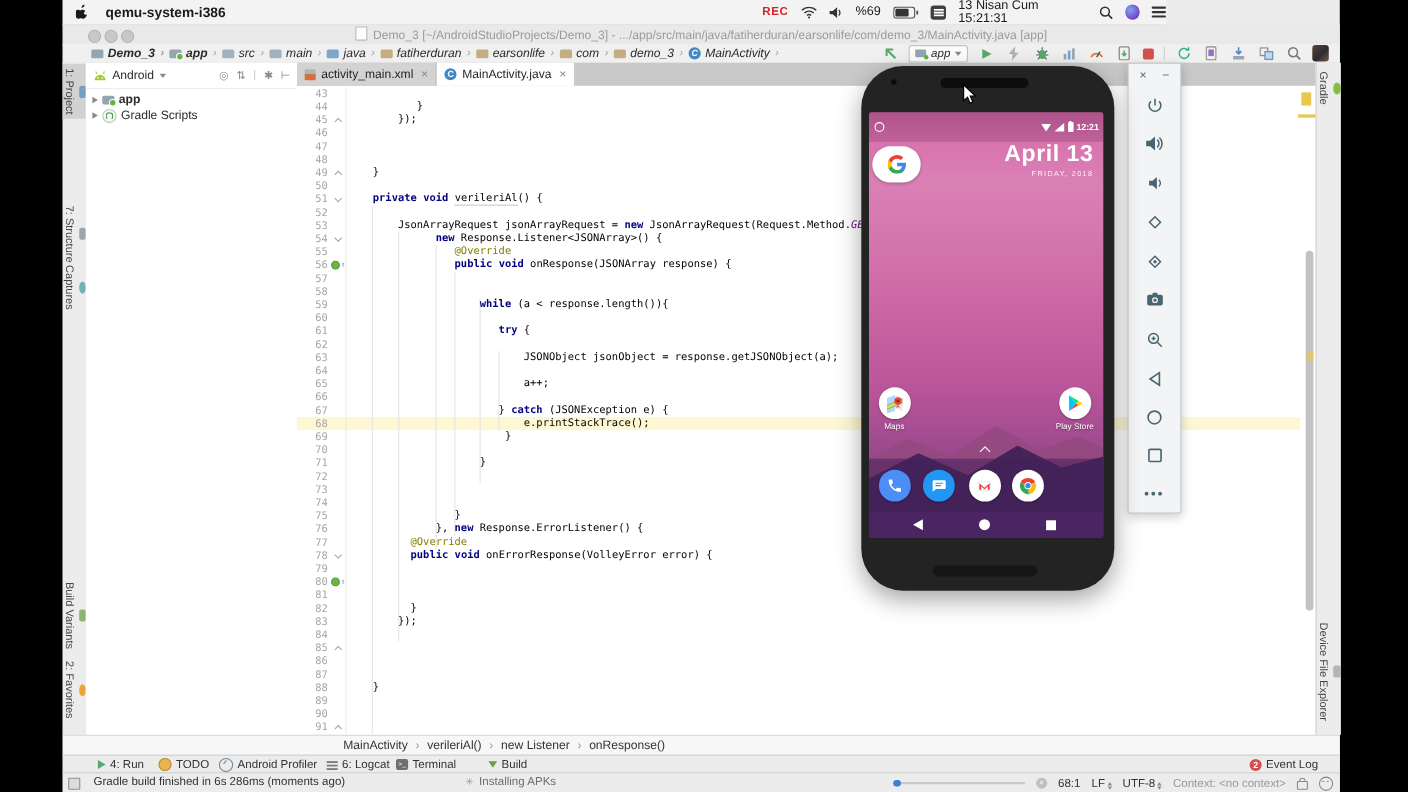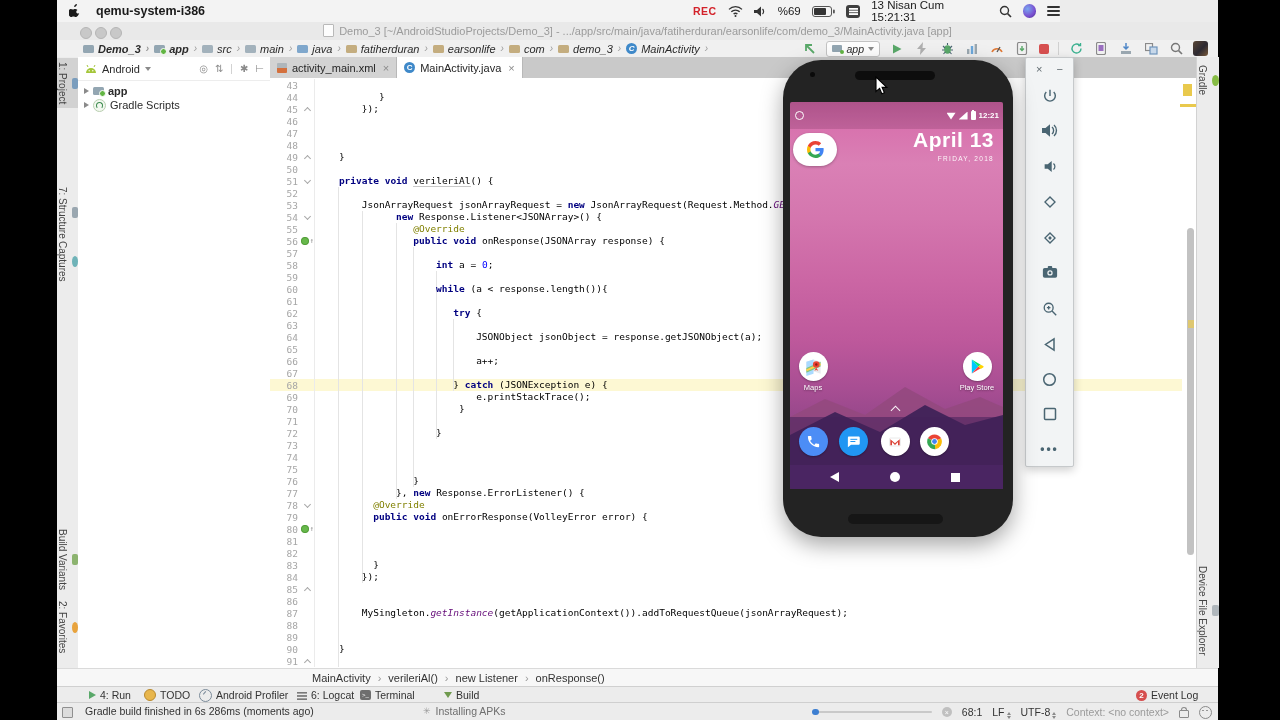--- a/index.html
+++ b/index.html
@@ -683,21 +683,20 @@
             <div class="cline" data-interactable="true"></div>
             <div class="cline" data-interactable="true"><span class="t-p">    }</span></div>
             <div class="cline" data-interactable="true"></div>
             <div class="cline" data-interactable="true"><span class="t-p">    </span><span class="t-k">private</span><span class="t-p"> </span><span class="t-k">void</span><span class="t-p"> </span><span class="t-u">verileriAl</span><span class="t-p">() {</span></div>
             <div class="cline" data-interactable="true"></div>
             <div class="cline" data-interactable="true"><span class="t-p">        JsonArrayRequest jsonArrayRequest = </span><span class="t-k">new</span><span class="t-p"> JsonArrayRequest(Request.Method.</span><span class="t-i">GE</span></div>
             <div class="cline" data-interactable="true"><span class="t-p">              </span><span class="t-k">new</span><span class="t-p"> Response.Listener&lt;JSONArray&gt;() {</span></div>
             <div class="cline" data-interactable="true"><span class="t-p">                 </span><span class="t-a">@Override</span></div>
             <div class="cline" data-interactable="true"><span class="t-p">                 </span><span class="t-k">public</span><span class="t-p"> </span><span class="t-k">void</span><span class="t-p"> onResponse(JSONArray response) {</span></div>
             <div class="cline" data-interactable="true"></div>
-            <div class="cline" data-interactable="true"><span class="t-p">                     </span><span class="t-k">int</span><span class="t-p"> a = </span><span class="t-n2">0</span><span class="t-p">;</span></div>
             <div class="cline" data-interactable="true"></div>
             <div class="cline" data-interactable="true"><span class="t-p">                     </span><span class="t-k">while</span><span class="t-p"> (a &lt; response.length()){</span></div>
             <div class="cline" data-interactable="true"></div>
             <div class="cline" data-interactable="true"><span class="t-p">                        </span><span class="t-k">try</span><span class="t-p"> {</span></div>
             <div class="cline" data-interactable="true"></div>
             <div class="cline" data-interactable="true"><span class="t-p">                            JSONObject jsonObject = response.getJSONObject(a);</span></div>
             <div class="cline" data-interactable="true"></div>
             <div class="cline" data-interactable="true"><span class="t-p">                            a++;</span></div>
             <div class="cline" data-interactable="true"></div>
             <div class="cline" data-interactable="true"><span class="t-p">                        } </span><span class="t-k">catch</span><span class="t-p"> (JSONException e) {</span></div>
@@ -712,21 +711,20 @@
             <div class="cline" data-interactable="true"><span class="t-p">              }, </span><span class="t-k">new</span><span class="t-p"> Response.ErrorListener() {</span></div>
             <div class="cline" data-interactable="true"><span class="t-p">          </span><span class="t-a">@Override</span></div>
             <div class="cline" data-interactable="true"><span class="t-p">          </span><span class="t-k">public</span><span class="t-p"> </span><span class="t-k">void</span><span class="t-p"> onErrorResponse(VolleyError error) {</span></div>
             <div class="cline" data-interactable="true"></div>
             <div class="cline" data-interactable="true"></div>
             <div class="cline" data-interactable="true"></div>
             <div class="cline" data-interactable="true"><span class="t-p">          }</span></div>
             <div class="cline" data-interactable="true"><span class="t-p">        });</span></div>
             <div class="cline" data-interactable="true"></div>
             <div class="cline" data-interactable="true"></div>
-            <div class="cline" data-interactable="true"><span class="t-p">        MySingleton.</span><span class="t-i">getInstance</span><span class="t-p">(getApplicationContext()).addToRequestQueue(jsonArrayRequest);</span></div>
             <div class="cline" data-interactable="true"></div>
             <div class="cline" data-interactable="true"></div>
             <div class="cline" data-interactable="true"><span class="t-p">    }</span></div>
           </div>
     </div>
     <div class="vsb-thumb" data-interactable="true"></div>
     <div class="mark" style="left:913px;top:27px;width:9px;height:12px;" data-interactable="false"></div>
     <div class="mark" style="left:910px;top:47px;width:16px;height:2.5px;" data-interactable="false"></div>
     <div class="mark" style="left:918px;top:263px;width:6px;height:8px;opacity:.7;" data-interactable="false"></div>
   </div>

